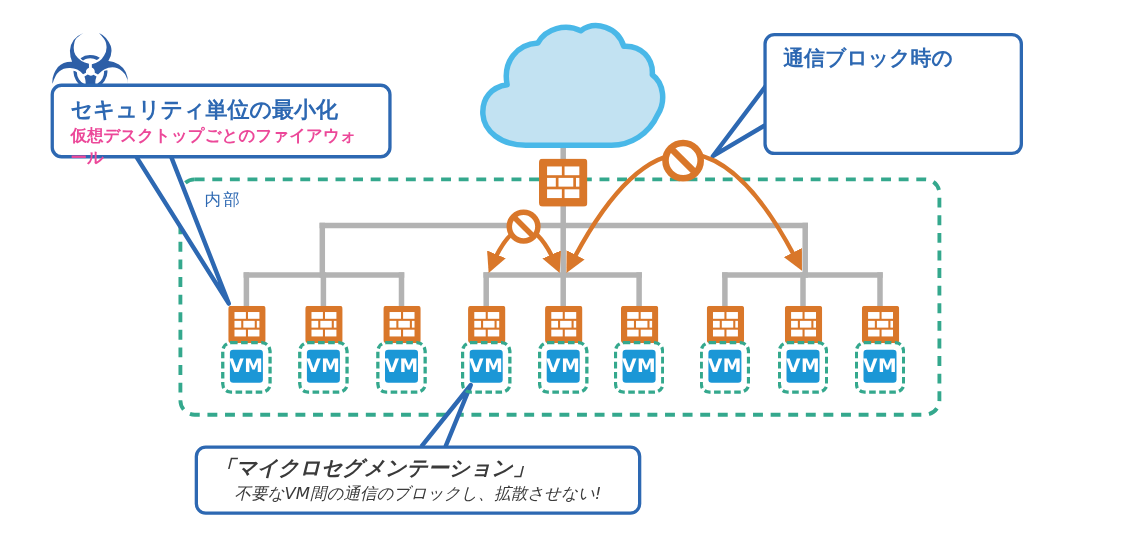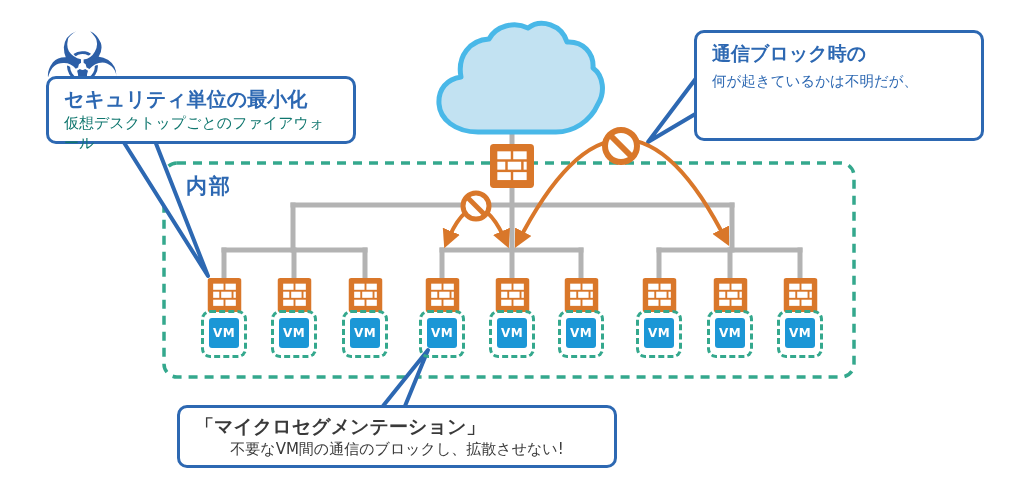--- a/index.html
+++ b/index.html
@@ -12,53 +12,53 @@
   .layer-svg { position:absolute; left:0; top:0; width:1024px; height:488px; z-index:1; }
   .biohazard {
     position:absolute; left:0; top:14px; width:164px; height:100px;
     display:flex; align-items:center; justify-content:center;
     font-size:86px; color:#2d5fa7; line-height:1; z-index:4;
   }
 
   
   .inner-label {
     position:absolute; left:186px; top:172px; z-index:4;
-    font-size:21px; font-weight:bold; color:#2d68b2; letter-spacing:2px;
+    font-size:15px; font-weight:normal; color:#2d68b2; letter-spacing:2px;
   }
 
   
   .fw-main { position:absolute; left:489px; top:144px; width:46px; height:44px; z-index:3; }
 
   
   .unit { position:absolute; width:46px; height:80px; top:278px; z-index:2; }
   .unit .fw { display:block; width:35px; height:34px; margin:0 auto; }
   .unit .vm-wrap {
     position:absolute; left:0; top:32px; width:46px; height:48px;
     border:3px dashed #34a88d; border-radius:9px;
   }
   .unit .vm-box {
     position:absolute; left:5px; top:5px; width:30px; height:30px;
     background:#1b97d6; border-radius:3px;
     display:flex; align-items:center; justify-content:center;
-    color:#fff; font-size:12px; font-weight:bold; letter-spacing:0.5px;
+    color:#fff; font-size:17px; font-weight:bold; letter-spacing:0.5px;
   }
 
   
   .callout {
     position:absolute; background:#fff; border:3px solid #2d68b2;
     border-radius:10px; z-index:5;
   }
   .callout .title { font-weight:bold; color:#2d68b2; }
   .co-left { left:46px; top:76px; width:310px; height:68px; padding:8px 15px; }
   .co-left .title { font-size:20px; line-height:24px; }
-  .co-left .body { font-size:15px; line-height:20px; color:#0f766e; margin-top:2px; }
-  .co-right { left:694px; top:30px; width:290px; height:111px; padding:8px 15px; }
+  .co-left .body { font-size:15px; line-height:20px; color:#ec4899; margin-top:2px;font-weight:bold; }
+  .co-right { left:694px; top:30px; width:236px; height:111px; padding:8px 15px; }
   .co-right .title { font-size:19px; line-height:24px; }
   .co-right .body { font-size:14.5px; line-height:22px; color:#2d68b2; margin-top:5px; }
-  .co-bottom { left:177px; top:405px; width:440px; height:63px; padding:6px 15px; }
+  .co-bottom { left:177px; top:405px; width:406px; height:63px; padding:6px 15px;font-style:italic; }
   .co-bottom .title { font-size:19px; line-height:25px; color:#3a3a3a; }
   .co-bottom .body { font-size:15px; line-height:21px; color:#3a3a3a;text-align:center; }
 </style>
 </head>
 <body>
 
 <div class="canvas">
 
   <svg class="layer-svg" viewBox="0 0 1024 488" xmlns="http://www.w3.org/2000/svg">
     <defs>
@@ -213,21 +213,20 @@
   </div>
 
   <div class="callout co-left">
     <div class="title">セキュリティ単位の最小化</div>
     <div class="body">仮想デスクトップごとのファイアウォール</div>
   </div>
 
   <div class="callout co-right">
     <div class="title">通信ブロック時の</div>
     <div class="body">
-      <div>何が起きているかは不明だが、</div>
     </div>
   </div>
 
   <div class="callout co-bottom">
     <div class="title">「マイクロセグメンテーション」</div>
     <div class="body">不要なVM間の通信のブロックし、拡散させない!</div>
   </div>
 
 </div>
 

